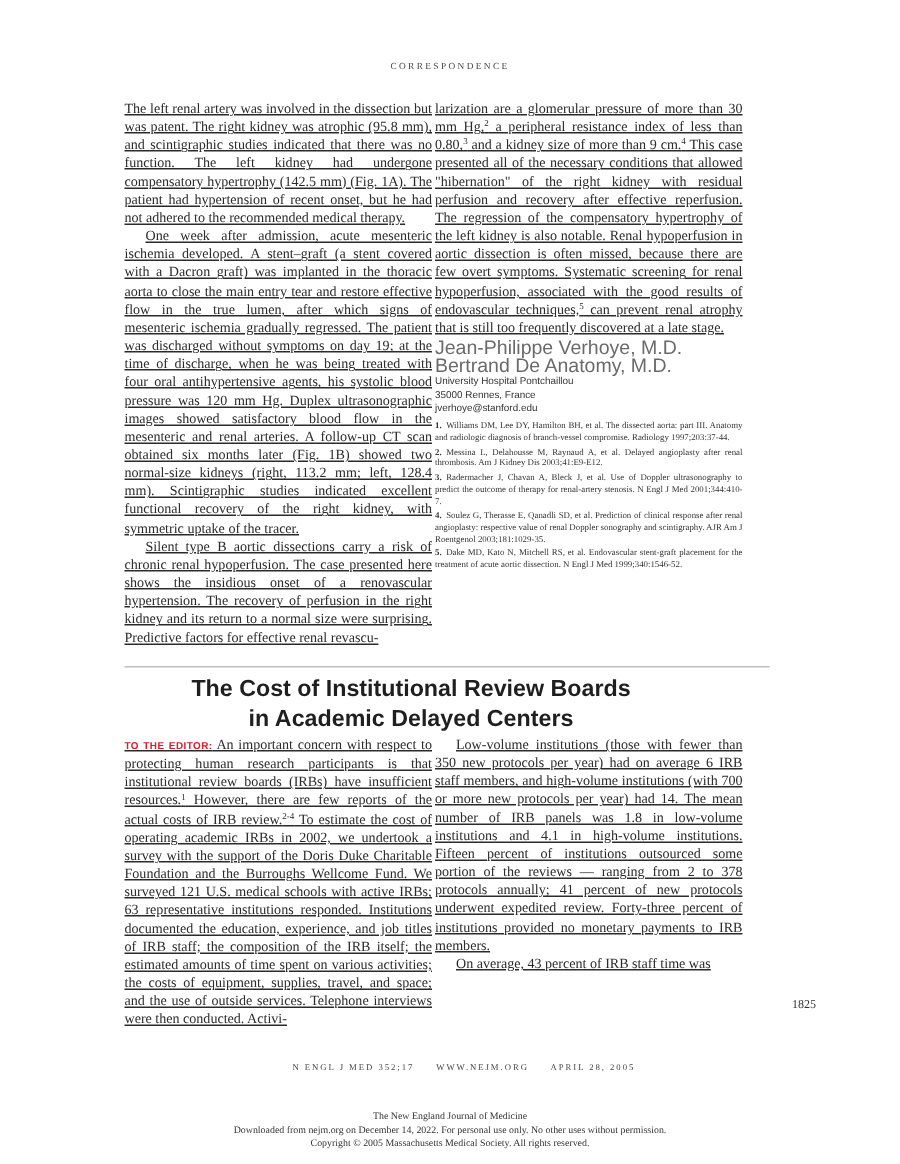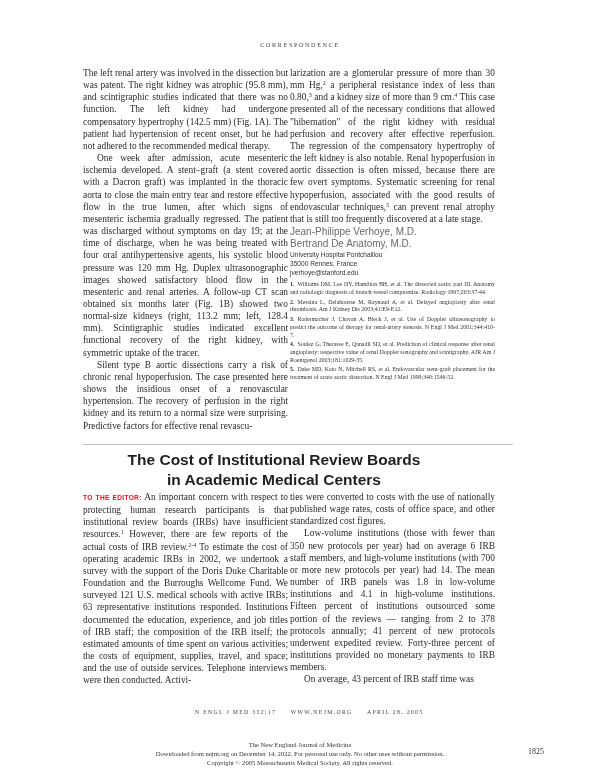--- a/index.html
+++ b/index.html
@@ -1,36 +1,36 @@
 <!DOCTYPE html>
 <html><head>
   <meta charset="utf-8">
   <style>
     html, body { margin: 0; padding: 0; background: #ffffff; }
     body { width: 600px; height: 776px; position: relative; overflow: hidden; font-family: "Liberation Serif", "DejaVu Serif", serif; color: #2a2a2a; }
     .running-head { position: absolute; top: 41px; left: 0; width: 600px; text-align: center; font-size: 6.2px; letter-spacing: 1.6px; color: #444; }
     .col { position: absolute; width: 205px; font-size: 9.4px; line-height: 12.15px; text-align: justify; color: #2b2b2b; }
-    .col p { margin: 0; }
+    .col p { margin: 0; text-decoration: underline; }
     .col p.indent { text-indent: 14px; }
     .col-left-top { left: 83px; top: 67px; }
     .col-right-top { left: 290px; top: 67px; }
     .col-left-bot { left: 83px; top: 491px; }
     .col-right-bot { left: 290px; top: 491px; }
     sup { font-size: 6px; line-height: 0; vertical-align: 3px; }
-    .authors { margin-top: 1px; font-family: "Liberation Sans", "DejaVu Sans", sans-serif; color: #6a6a6a; font-size: 10px; line-height: 12.2px; text-align: left; }
+    .authors { margin-top: 1px; font-family: "Liberation Sans", "DejaVu Sans", sans-serif; color: #6a6a6a; font-size: 13px; line-height: 12.2px; text-align: left; }
     .affil { font-family: "Liberation Sans", "DejaVu Sans", sans-serif; font-size: 6.6px; line-height: 8.6px; color: #333; text-align: left; margin-top: 1px; }
     .refs { margin-top: 4px; font-size: 5.9px; line-height: 7.9px; color: #333; text-align: justify; }
     .refs .ref { margin-bottom: 1.5px; }
     .refs .num { font-weight: bold; margin-right: 3px; }
     .rule { position: absolute; left: 83px; width: 430px; top: 444px; height: 0; border-top: 1px solid #bdbdbd; }
     .title { position: absolute; left: 0; width: 548px; top: 450px; text-align: center; font-family: "Liberation Sans", "DejaVu Sans", sans-serif; font-weight: bold; font-size: 15.5px; line-height: 19.5px; color: #1f1f1f; }
     .editor-tag { font-family: "Liberation Sans", "DejaVu Sans", sans-serif; font-weight: bold; color: #d0202a; font-size: 6.6px; letter-spacing: 0.3px; }
     .footer { position: absolute; top: 709px; left: 195px; font-size: 5.8px; letter-spacing: 1.3px; color: #444; }
     .footer span { margin-right: 12px; }
-    .page-num { position: absolute; top: 747px; left: 528px; font-size: 8px; color: #333; }
+    .page-num { position: absolute; top: 665px; left: 528px; font-size: 8px; color: #333; }
     .download { position: absolute; top: 741px; left: 0; width: 600px; text-align: center; font-size: 6.6px; line-height: 8.8px; color: #333; }
   </style>
 </head>
 <body>
 
 <div class="running-head">CORRESPONDENCE</div>
 
 <div class="col col-left-top">
   <p>The left renal artery was involved in the dissection but was patent. The right kidney was atrophic (95.8 mm), and scintigraphic studies indicated that there was no function. The left kidney had undergone compensatory hypertrophy (142.5 mm) (Fig. 1A). The patient had hypertension of recent onset, but he had not adhered to the recommended medical therapy.</p>
   <p class="indent">One week after admission, acute mesenteric ischemia developed. A stent–graft (a stent covered with a Dacron graft) was implanted in the thoracic aorta to close the main entry tear and restore effective flow in the true lumen, after which signs of mesenteric ischemia gradually regressed. The patient was discharged without symptoms on day 19; at the time of discharge, when he was being treated with four oral antihypertensive agents, his systolic blood pressure was 120 mm Hg. Duplex ultrasonographic images showed satisfactory blood flow in the mesenteric and renal arteries. A follow-up CT scan obtained six months later (Fig. 1B) showed two normal-size kidneys (right, 113.2 mm; left, 128.4 mm). Scintigraphic studies indicated excellent functional recovery of the right kidney, with symmetric uptake of the tracer.</p>
@@ -56,29 +56,28 @@
     <div class="ref"><span class="num">3.</span><span>Radermacher J, Chavan A, Bleck J, et al. Use of Doppler ultrasonography to predict the outcome of therapy for renal-artery stenosis. N Engl J Med 2001;344:410-7.</span></div>
     <div class="ref"><span class="num">4.</span><span>Soulez G, Therasse E, Qanadli SD, et al. Prediction of clinical response after renal angioplasty: respective value of renal Doppler sonography and scintigraphy. AJR Am J Roentgenol 2003;181:1029-35.</span></div>
     <div class="ref"><span class="num">5.</span><span>Dake MD, Kato N, Mitchell RS, et al. Endovascular stent-graft placement for the treatment of acute aortic dissection. N Engl J Med 1999;340:1546-52.</span></div>
   </div>
 </div>
 
 <div class="rule"></div>
 
 <div class="title">
   <div>The Cost of Institutional Review Boards</div>
-  <div>in Academic Medical Centers</div>
+  <div>in Academic Delayed Centers</div>
 </div>
 
 <div class="col col-left-bot">
   <p><span class="editor-tag">TO THE EDITOR:</span><span> An important concern with respect to protecting human research participants is that institutional review boards (IRBs) have insufficient resources.</span><sup>1</sup><span> However, there are few reports of the actual costs of IRB review.</span><sup>2-4</sup><span> To estimate the cost of operating academic IRBs in 2002, we undertook a survey with the support of the Doris Duke Charitable Foundation and the Burroughs Wellcome Fund. We surveyed 121 U.S. medical schools with active IRBs; 63 representative institutions responded. Institutions documented the education, experience, and job titles of IRB staff; the composition of the IRB itself; the estimated amounts of time spent on various activities; the costs of equipment, supplies, travel, and space; and the use of outside services. Telephone interviews were then conducted. Activi-</span></p>
 </div>
 
 <div class="col col-right-bot">
-  <p>ties were converted to costs with the use of nationally published wage rates, costs of office space, and other standardized cost figures.</p>
   <p class="indent">Low-volume institutions (those with fewer than 350 new protocols per year) had on average 6 IRB staff members, and high-volume institutions (with 700 or more new protocols per year) had 14. The mean number of IRB panels was 1.8 in low-volume institutions and 4.1 in high-volume institutions. Fifteen percent of institutions outsourced some portion of the reviews — ranging from 2 to 378 protocols annually; 41 percent of new protocols underwent expedited review. Forty-three percent of institutions provided no monetary payments to IRB members.</p>
   <p class="indent">On average, 43 percent of IRB staff time was</p>
 </div>
 
 <div class="footer">
   <span>N ENGL J MED 352;17</span>
   <span>WWW.NEJM.ORG</span>
   <span>APRIL 28, 2005</span>
 </div>
 <div class="page-num">1825</div>

